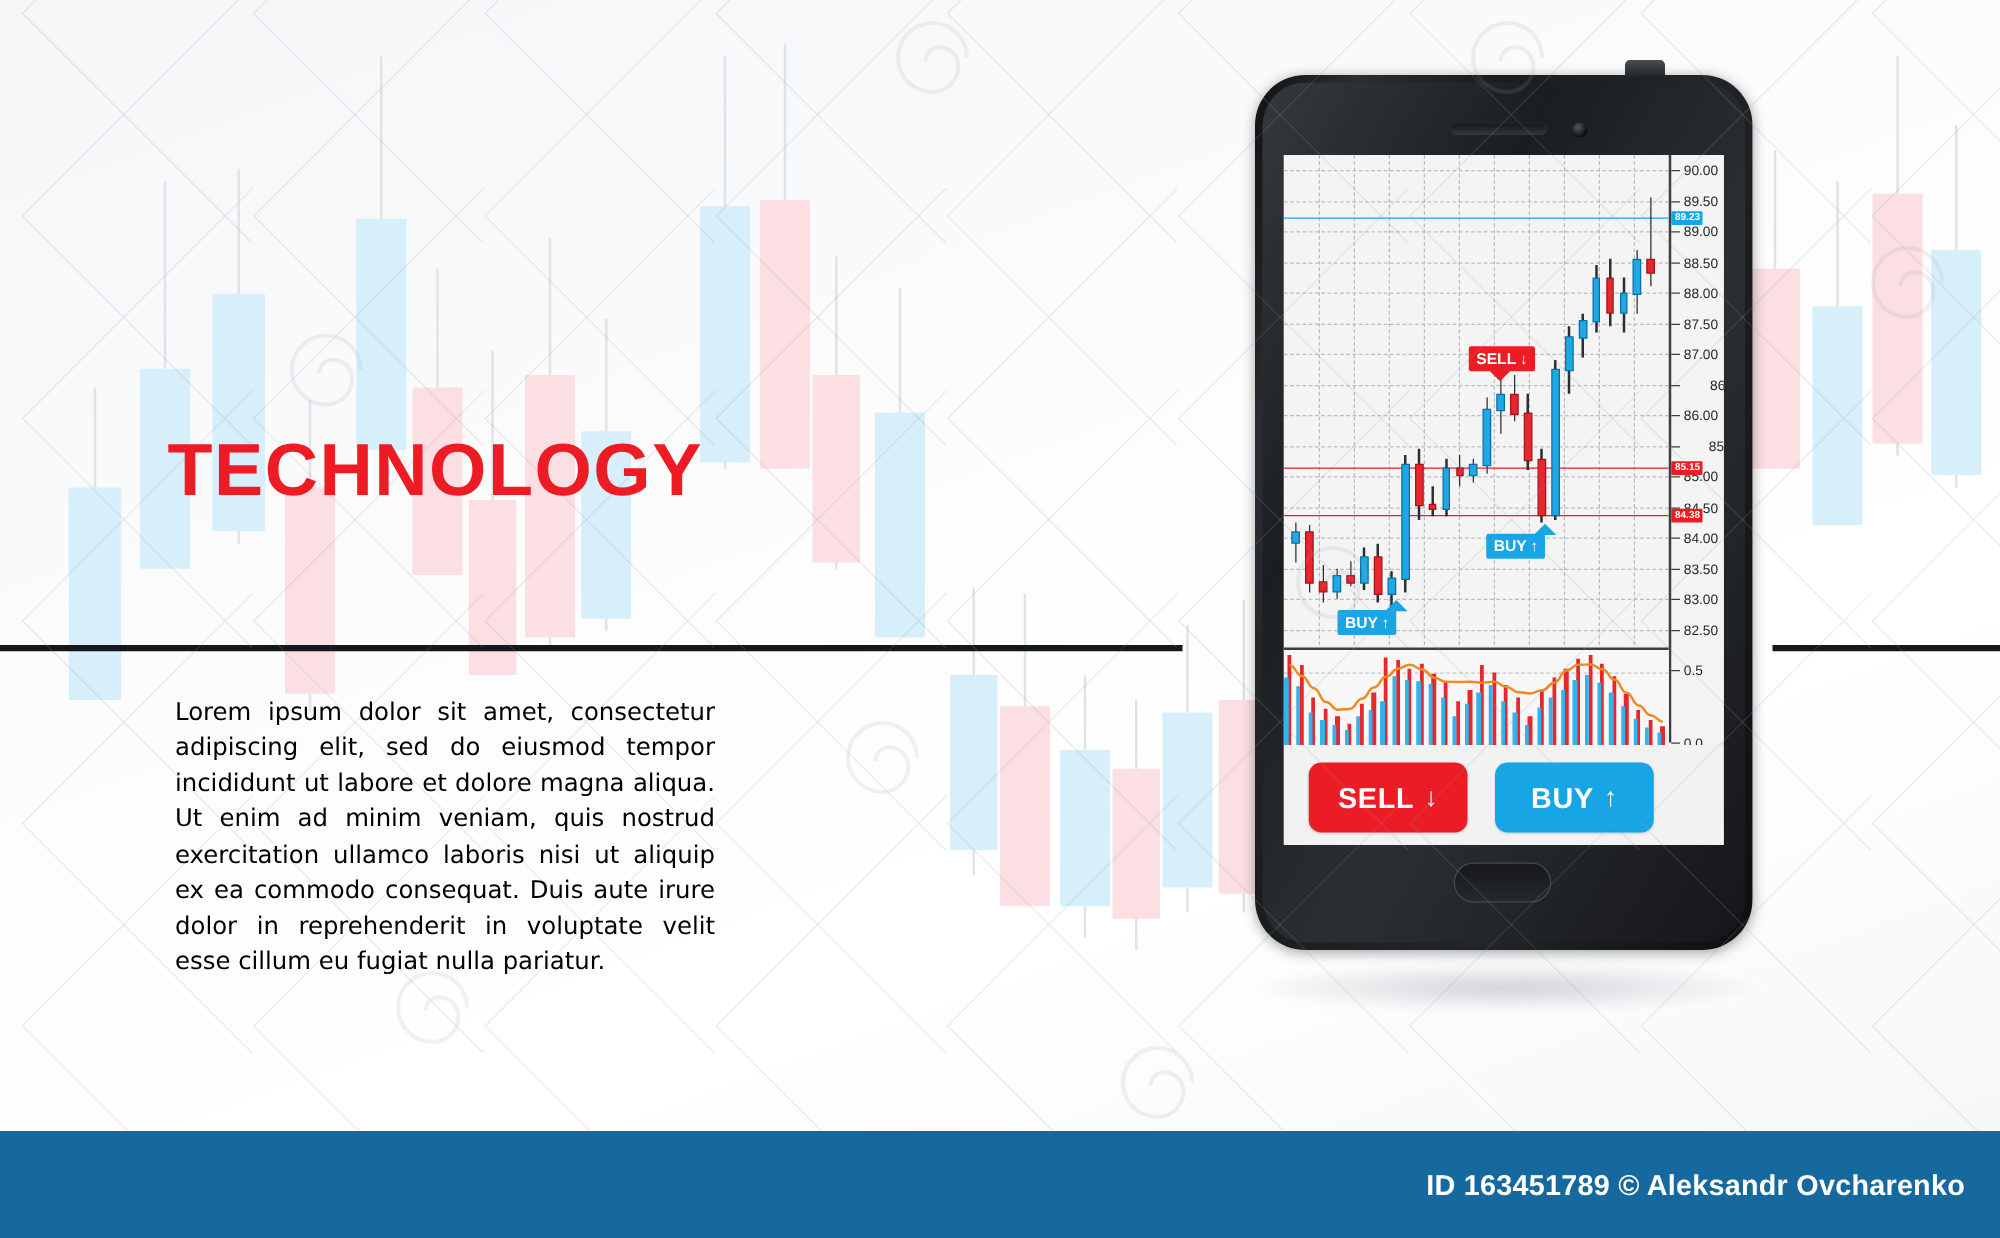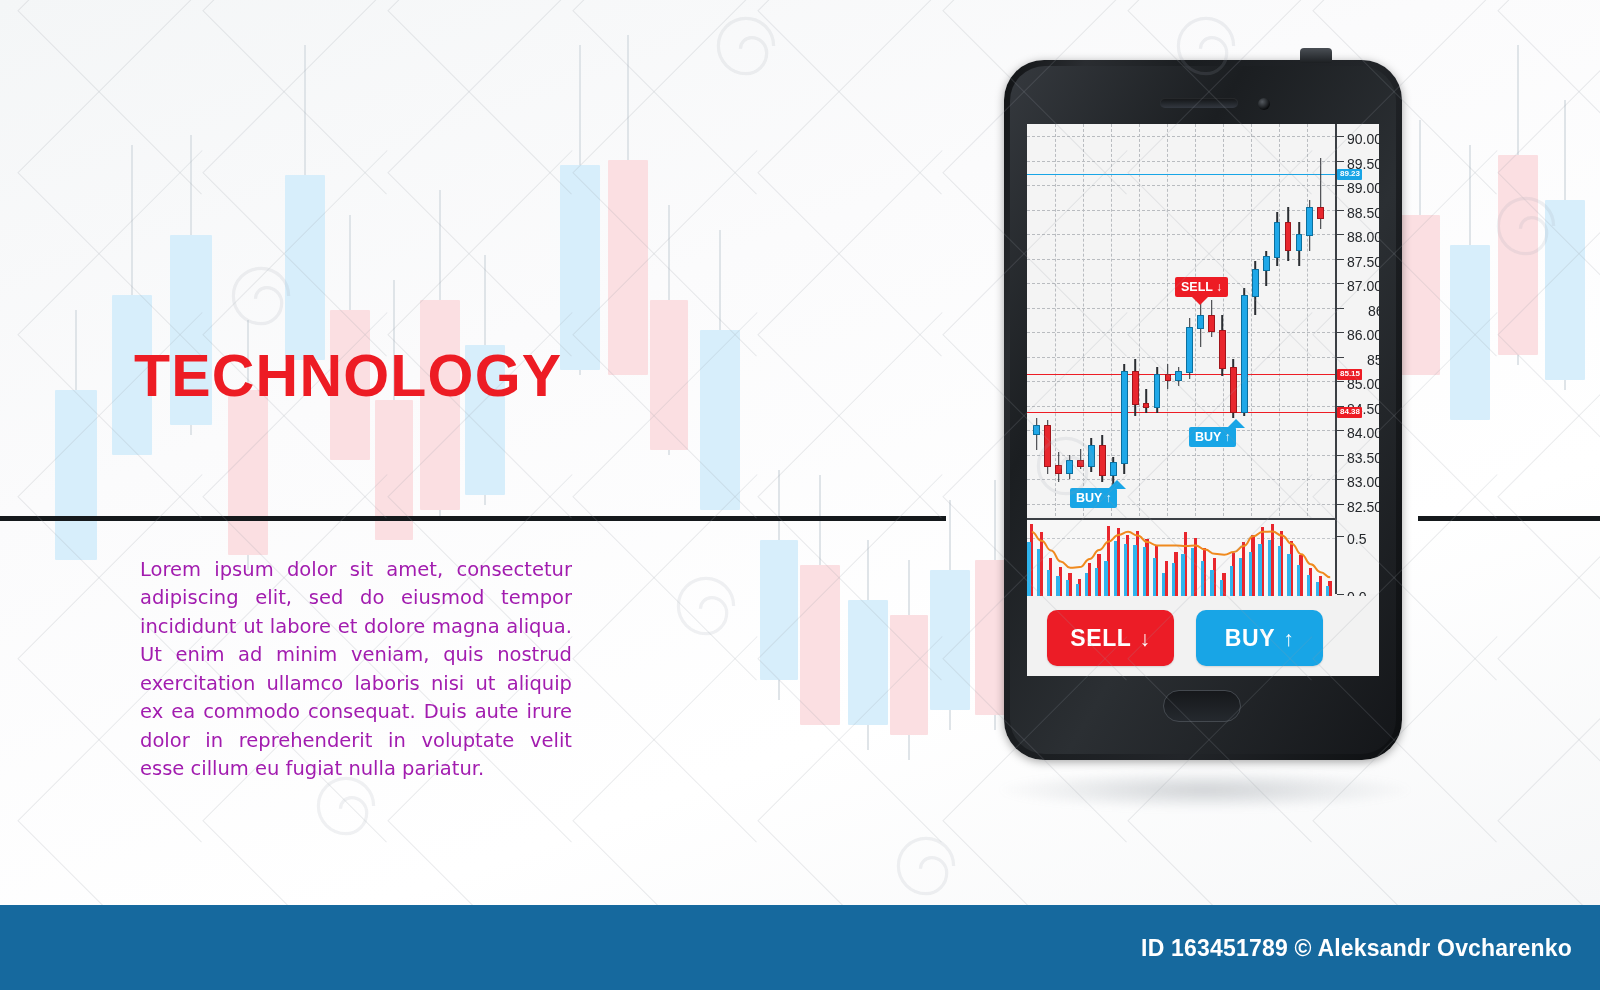--- a/index.html
+++ b/index.html
@@ -31,21 +31,21 @@
   .h-main{
     font-size:74px;font-weight:bold;letter-spacing:1.5px;line-height:0.98;
     color:#18a5e6;margin:0;
   }
   .h-sub{
     font-size:59px;font-weight:bold;letter-spacing:1.2px;line-height:1.0;
     color:#ed1c24;margin:0;margin-top:12px;
   }
   .body-copy{
     position:absolute;left:140px;top:556px;width:432px;z-index:6;
-    font-size:19.5px;line-height:1.46;color:#a21caf;text-align:justify;
+    font-size:19.5px;line-height:1.46;color:#000000;text-align:justify;
     font-family:"DejaVu Sans",sans-serif;
   }
 
   
   .phone-shadow{
     position:absolute;left:1000px;top:770px;width:410px;height:40px;
     background:radial-gradient(ellipse at 50% 50%, rgba(90,100,110,.26) 0%, rgba(120,130,140,.10) 48%, rgba(255,255,255,0) 72%);
     filter:blur(3px);
   }
   .phone{
@@ -86,21 +86,21 @@
   .grid-v,.grid-h{position:absolute;background:transparent;}
   .grid-v{top:0;bottom:0;width:0;border-left:1px dashed #b9bcc0;}
   .grid-h{left:0;right:0;height:0;border-top:1px dashed #b9bcc0;}
 
   .axis-col{
     position:absolute;left:308px;top:0;width:44px;height:470px;background:#f4f4f4;
     border-left:2.5px solid #3b3f44;
   }
   .tick{position:absolute;left:0;width:7px;height:0;border-top:1.5px solid #3b3f44;}
   .tick-label{
-    position:absolute;left:10px;font-size:14px;color:#23262a;white-space:nowrap;
+    position:absolute;left:10px;font-size:11px;color:#23262a;white-space:nowrap;
     font-family:"Liberation Sans",sans-serif;
   }
   .tag{
     position:absolute;left:0px;padding:1px 2px 1.5px 3px;font-size:8px;font-weight:bold;
     color:#ffffff;white-space:nowrap;border-radius:1px;line-height:1.05;
   }
   .tag.cyan{background:#18a5e6;}
   .tag.red{background:#ed1c24;}
 
   .hline{position:absolute;left:0;width:308px;height:0;}

